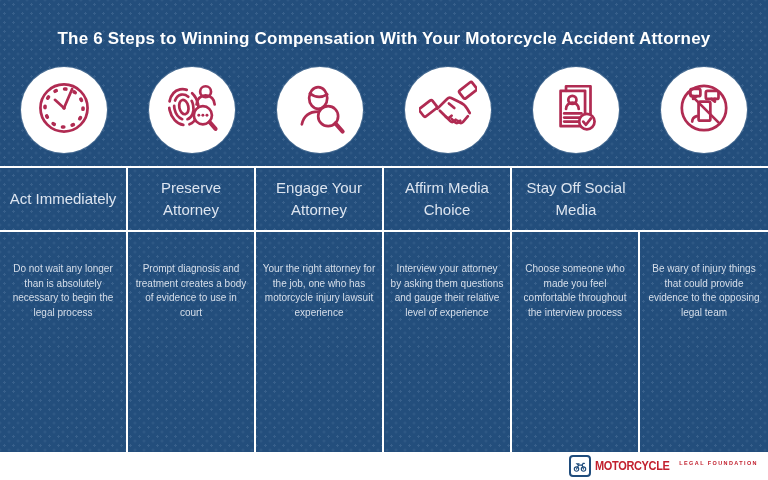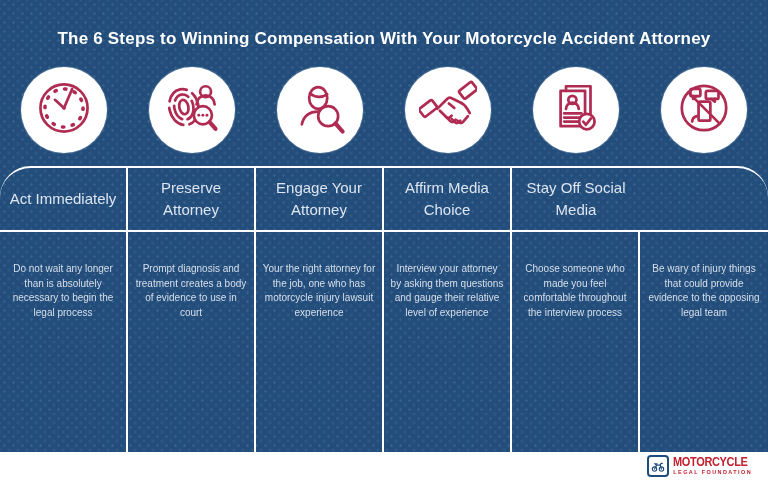--- a/index.html
+++ b/index.html
@@ -30,21 +30,21 @@
     background:#FFFFFF;
     margin:auto;
     display:flex; align-items:center; justify-content:center;
     box-shadow:0 0 0 1px rgba(255,255,255,0.15);
   }
   .icon-circle svg { width:58px; height:58px; }
   .ic { stroke:#B02B52; fill:none; stroke-width:3; stroke-linecap:round; stroke-linejoin:round; }
   .table {
     position:absolute; top:166px; bottom:28px; left:0; right:0;
     border-top:2px solid #FFFFFF;
-    display:flex; flex-direction:column;border-radius:31px;
+    display:flex; flex-direction:column;
   }
   .row-titles {
     height:62px; border-bottom:2px solid #FFFFFF;
     display:grid; grid-template-columns:repeat(6,1fr);
   }
   .row-descs {
     flex:1;
     display:grid; grid-template-columns:repeat(6,1fr);
   }
   .cell { border-right:2px solid #FFFFFF; }
@@ -64,21 +64,21 @@
     background:#FFFFFF;
     display:flex; align-items:center; justify-content:flex-end;
     padding-right:10px; box-sizing:border-box;
   }
   .logo { display:flex; align-items:center; gap:4px; }
   .logo-badge {
     width:18px; height:18px; border:2px solid #1F4C7C; border-radius:4px;
     background:#FFFFFF; display:flex; align-items:center; justify-content:center;
   }
   .logo-badge svg { width:14px; height:14px; }
-  .logo-text { display:flex; flex-direction:column; line-height:1; }
+  .logo-text { display:flex; flex-direction:row; line-height:1; }
   .logo-name {
     color:#C2202E; font-weight:bold; font-size:12.5px; letter-spacing:-0.4px;
     transform:scaleX(0.88); transform-origin:left center;
   }
   .logo-sub {
     color:#C2202E; font-weight:bold; font-size:5.5px; letter-spacing:1.4px;
     margin-top:1.5px;
   }
 </style>
 </head>

